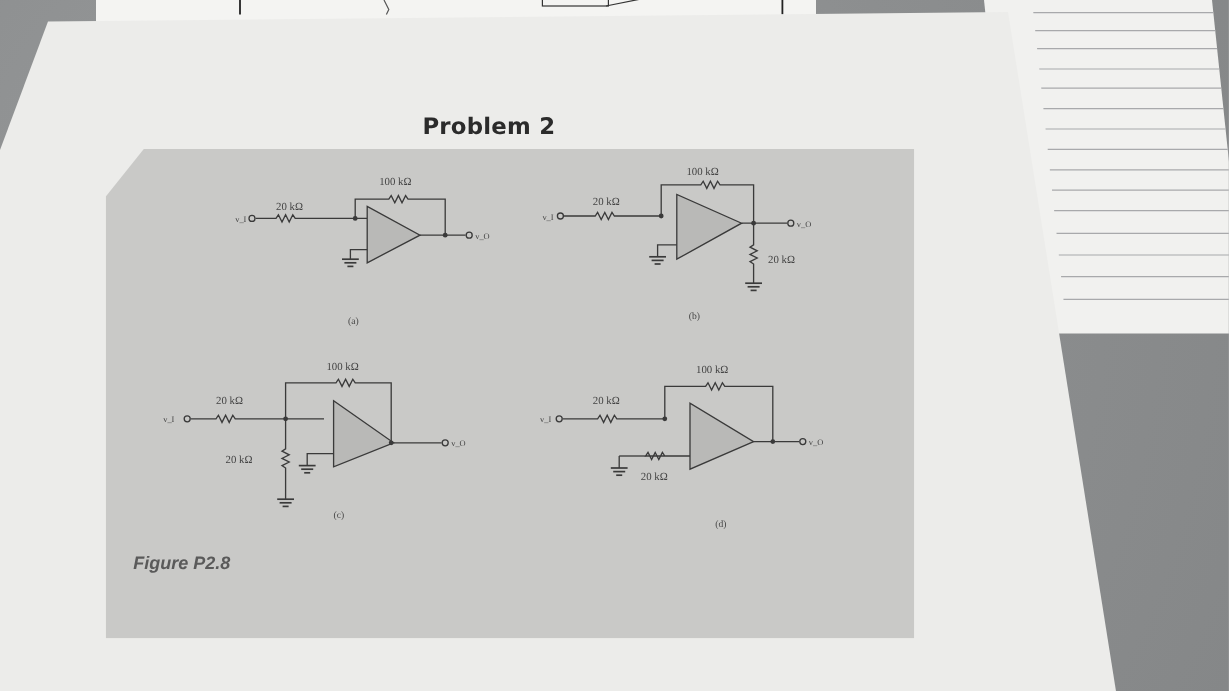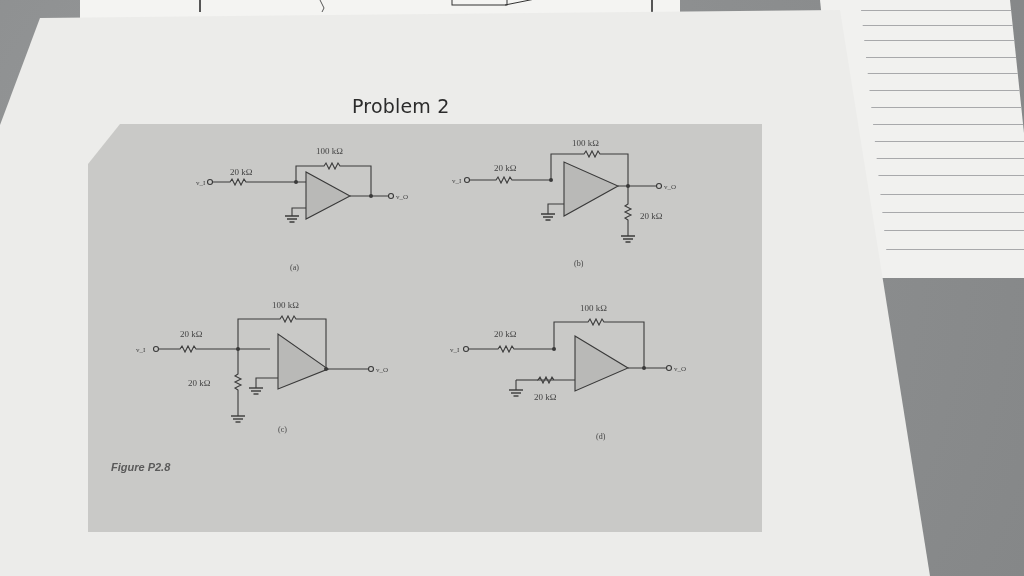--- a/index.html
+++ b/index.html
@@ -8,27 +8,27 @@
   .desk{position:absolute;inset:0;background:
     radial-gradient(circle at 30% 40%,#9a9c9d 0,#8c8e8f 60%,#858788 100%);}
   .back-paper{position:absolute;left:80px;top:-10px;width:600px;height:30px;background:#f4f4f2;}
   .notebook{position:absolute;left:820px;top:0;width:190px;height:278px;background:#f1f1ef;
     transform:skewX(6deg);transform-origin:top left;}
   .notebook .line{position:absolute;left:40px;right:0;height:1px;background:#a8a9ab;}
   .sheet{position:absolute;left:0;top:0;width:1024px;height:576px;
     background:#ececea;
     clip-path:polygon(40px 18px,840px 10px,930px 576px,0 576px,0 125px);}
   .sheet-top-marks{position:absolute;top:0;left:0;width:1024px;height:30px;}
-  .title{position:absolute;left:352px;top:95px;font-size:19px;font-weight:normal;color:#2b2b2b;
+  .title{position:absolute;left:352px;top:95px;font-size:19px;font-weight:bold;color:#2b2b2b;
     font-family:"DejaVu Sans",sans-serif;letter-spacing:0.2px;}
   .figure{position:absolute;left:88px;top:124px;width:674px;height:408px;
     background:#c9c9c7;
     clip-path:polygon(32px 0,674px 0,674px 408px,0 408px,0 40px);}
   .figure svg{position:absolute;left:0;top:0;}
-  .fig-caption{position:absolute;left:111px;top:461px;font-size:11px;font-style:italic;font-weight:bold;color:#5a5a5a;}
+  .fig-caption{position:absolute;left:111px;top:461px;font-size:15px;font-style:italic;font-weight:bold;color:#5a5a5a;}
   .lbl{font-family:"Liberation Serif",serif;fill:#444;}
 </style>
 </head>
 <body>
 
 <div class="desk"></div>
 <div class="back-paper"></div>
 
 <div class="notebook">
   <div class="line" style="top:10px"></div>

